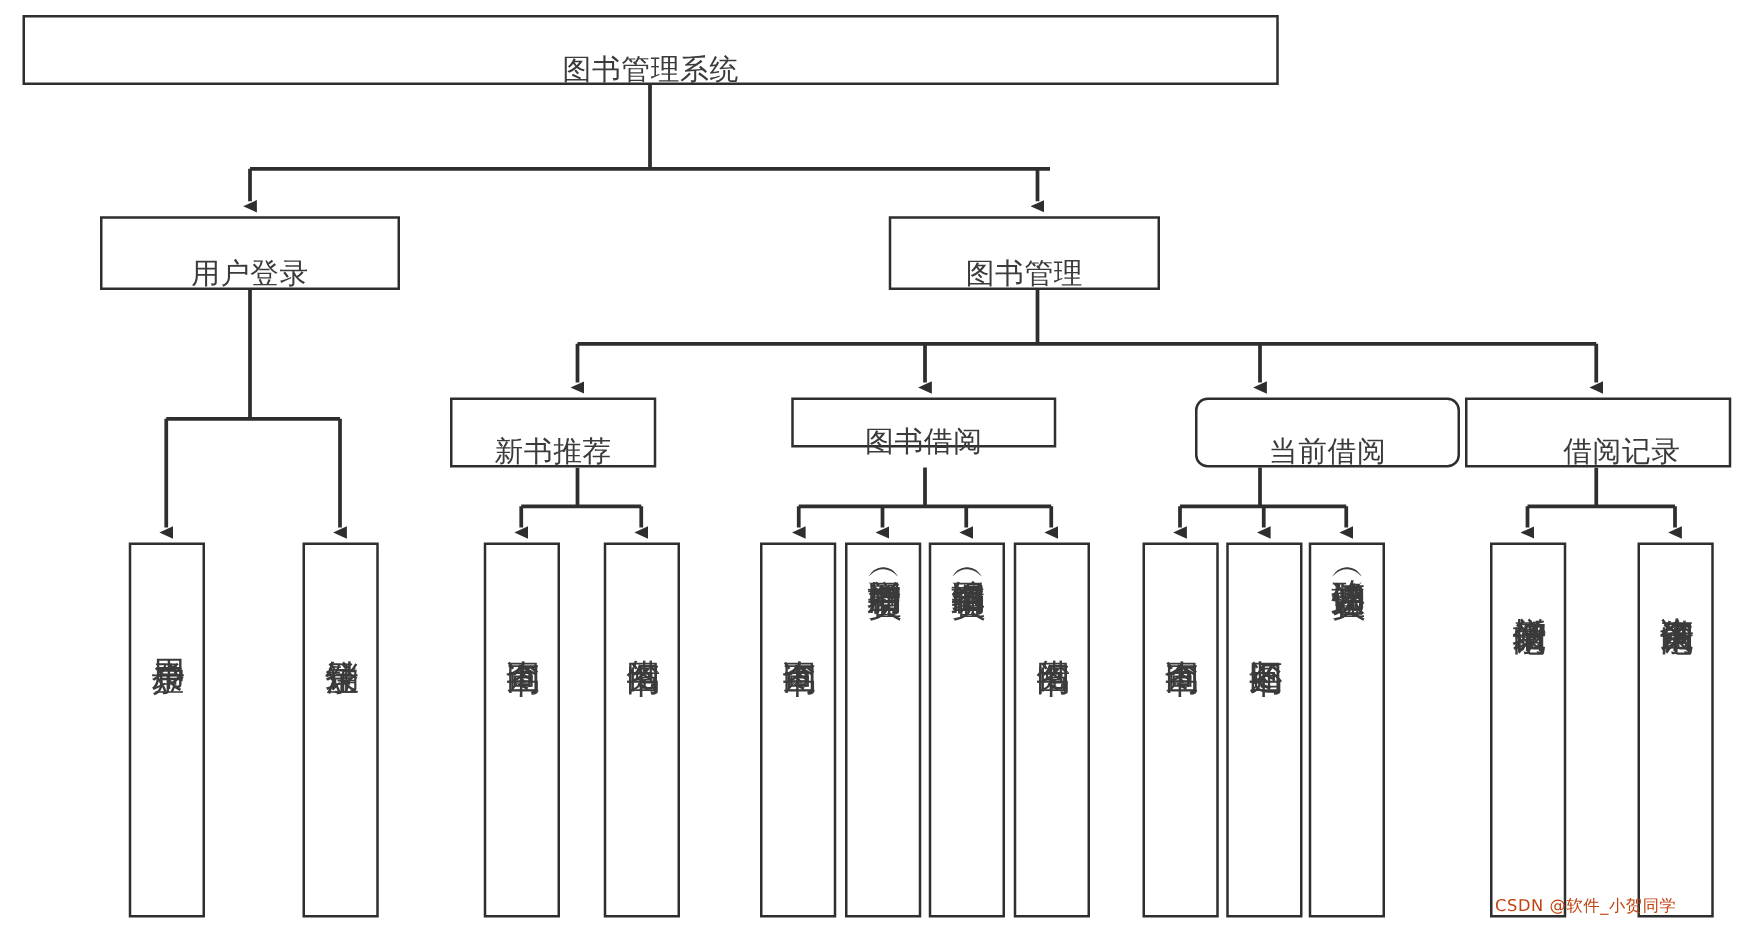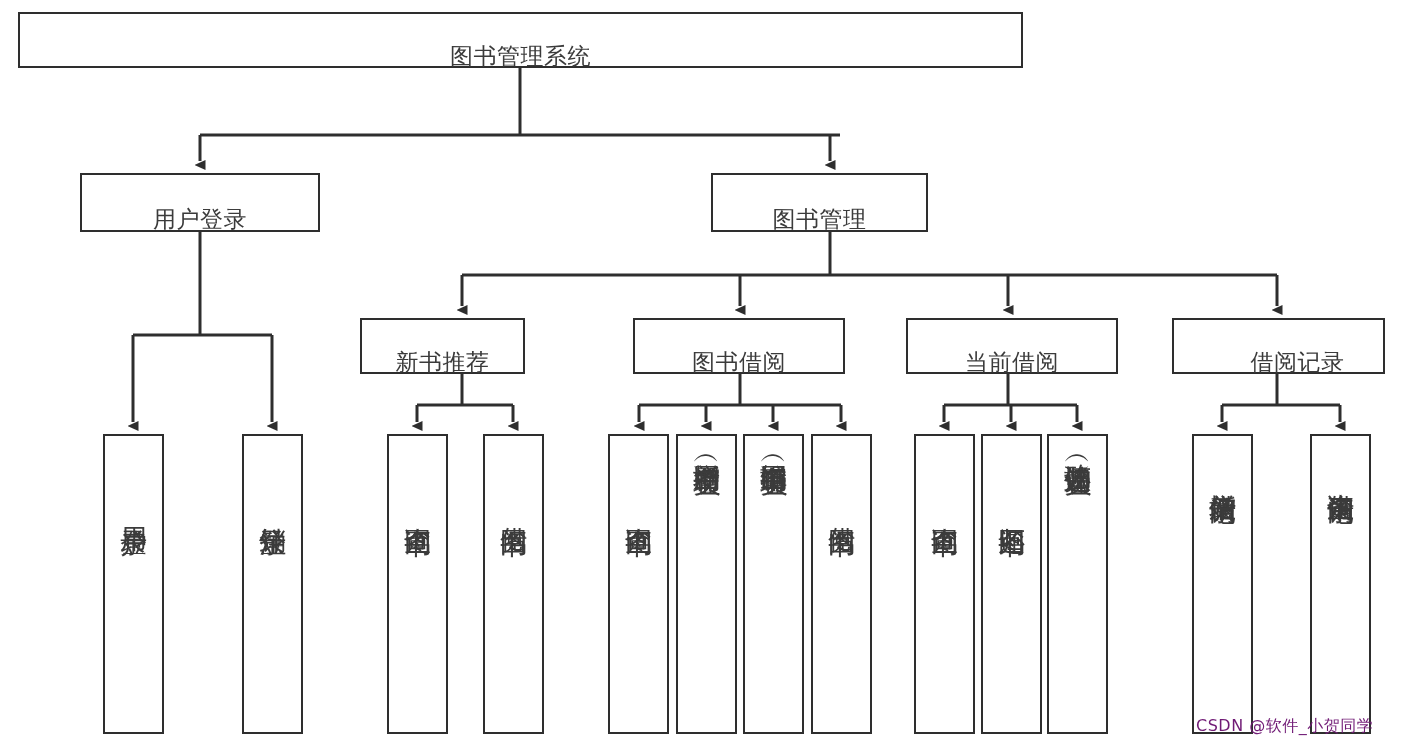--- a/index.html
+++ b/index.html
@@ -60,22 +60,22 @@
     writing-mode: vertical-rl;
     text-orientation: upright;
     font-size: 27px;
     line-height: 1.06;
     letter-spacing: 1px;
     white-space: nowrap;
     display: block;
   }
   .watermark {
     position: absolute;
-    color: #701a75;
-    font-size: 16px;
+    color: #c2410c;
+    font-size: 13px;
     white-space: nowrap;
     letter-spacing: 0.5px;
   }
 </style>
 </head>
 <body>
 
 <div id="canvas">
 
   <svg class="edges" viewBox="0 0 1405 747">
@@ -137,25 +137,25 @@
   </div>
 
   <div class="node horiz" style="left:711px; top:173px; width:217px; height:59px;">
     <span class="label">图书管理</span>
   </div>
 
   <div class="node horiz" style="left:360px; top:318px; width:165px; height:56px;">
     <span class="label">新书推荐</span>
   </div>
 
-  <div class="node horiz" style="left:633px; top:318px; width:212px; height:56px;">
+  <div class="node horiz" style="left:633px; top:318px; width:212px; height:40px;">
     <span class="label">图书借阅</span>
   </div>
 
-  <div class="node horiz" style="left:906px; top:318px; width:212px; height:56px;">
+  <div class="node horiz" style="left:956px; top:318px; width:212px; height:56px;border-radius:10px;">
     <span class="label">当前借阅</span>
   </div>
 
   <div class="node horiz" style="left:1172px; top:318px; width:213px; height:56px;padding-left:38px;">
     <span class="label">借阅记录</span>
   </div>
 
   <div class="node vert" style="left:103px; top:434px; width:61px; height:300px;">
     <span class="label" style="margin-top:70px;">用户登录</span>
   </div>

